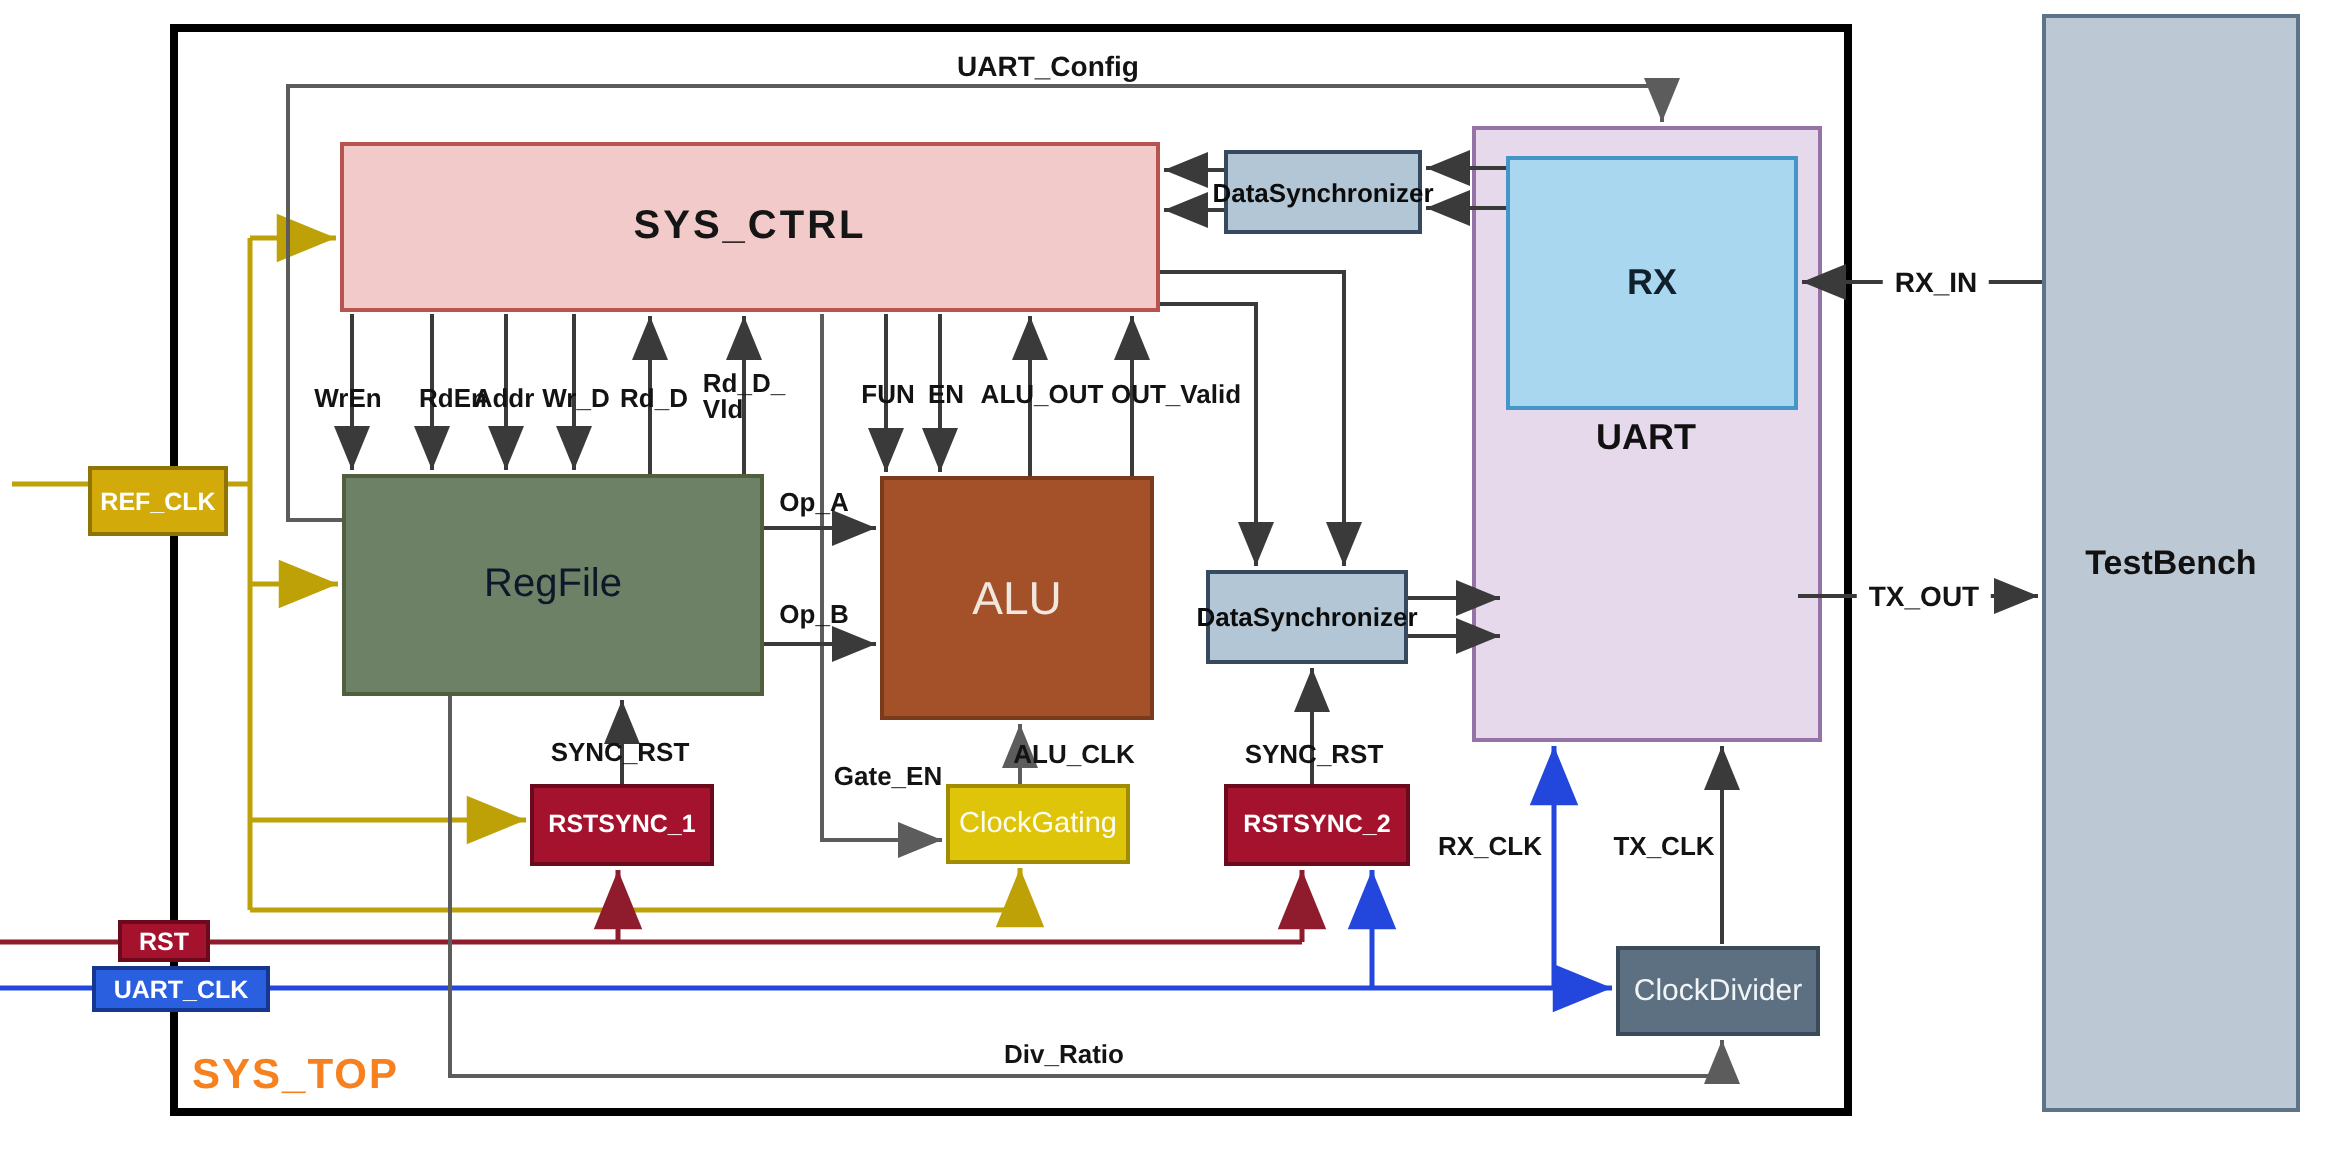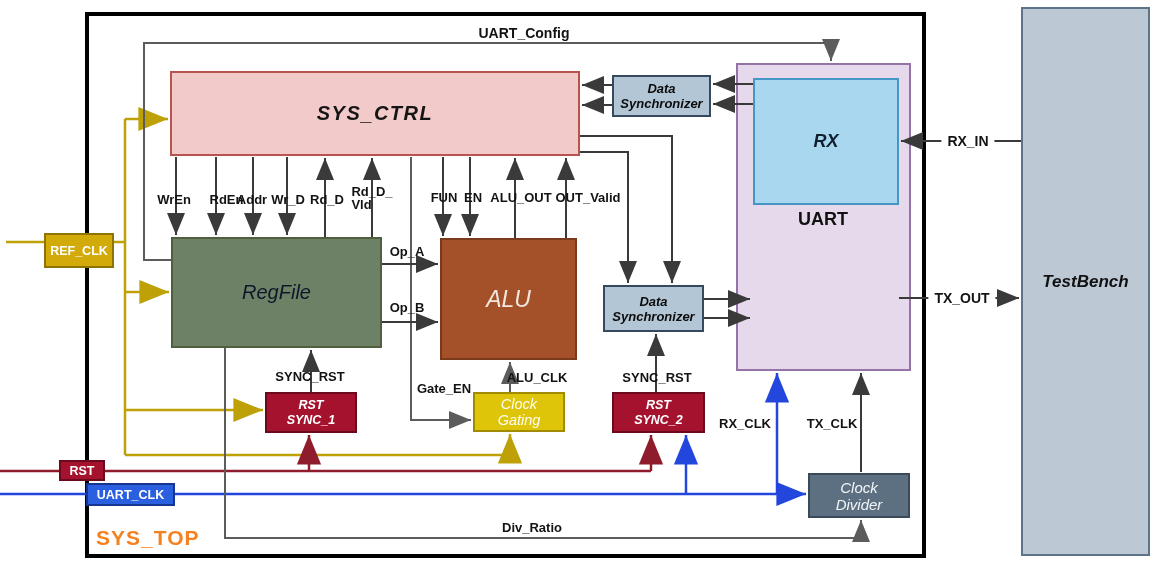--- a/index.html
+++ b/index.html
@@ -1,20 +1,20 @@
 <!DOCTYPE html>
 <html style="--sys-ctrl-fill: #f2caca; --sys-ctrl-border: #b85450; --regfile-fill: #6d8166; --regfile-border: #50603f; --alu-fill: #a4512a; --alu-border: #7a3a1c; --datasync-fill: #b3c6d6; --datasync-border: #36495f; --rstsync-fill: #a5122e; --rstsync-border: #6c0a1d; --clockgating-fill: #dfc50a; --clockgating-border: #a18b00; --clockdivider-fill: #5d7081; --clockdivider-border: #3b4a58; --uart-fill: #e6d9ec; --uart-border: #9673a6; --rx-fill: #a9d7f0; --rx-border: #4596c7; --tx-fill: #6e5b7e; --tx-border: #4c3c5d; --testbench-fill: #bcc9d5; --testbench-border: #5d7388; --gold-wire: #bda107; --red-wire: #8e1c2c; --blue-wire: #2347dd; --dark-wire: #3a3a3a; --gray-wire: #5c5c5c; --badge-refclk-fill: #d2ab0a; --badge-refclk-border: #8f7405; --badge-uartclk-fill: #2a5fe0; --badge-uartclk-border: #17368f; --systop-label: #f68120;"><head>
 <meta charset="utf-8">
 <style>
   html,body{margin:0;padding:0;background:#fff;}
   #canvas{position:relative;width:1171px;height:586px;background:#fff;overflow:hidden;
           font-family:"Liberation Sans",sans-serif;}
   .layer{position:absolute;inset:0;}
-  .block{position:absolute;box-sizing:border-box;display:flex;flex-direction:column;
-         align-items:center;justify-content:center;text-align:left;font-style:italic;}
+  .block{position:absolute;box-sizing:border-box;display:flex;flex-direction:row;
+         align-items:center;justify-content:center;text-align:left;}
   
   .sysctrl{background:var(--sys-ctrl-fill);border:2px solid var(--sys-ctrl-border);
            font-weight:bold;font-size:20px;letter-spacing:1.5px;color:#151515;}
   .regfile{background:var(--regfile-fill);border:2px solid var(--regfile-border);
            font-size:20px;color:#0f172a;}
   .alu{background:var(--alu-fill);border:2px solid var(--alu-border);
        font-size:23px;color:#f2e7de;}
   .datasync{background:var(--datasync-fill);border:2px solid var(--datasync-border);
             font-weight:bold;font-size:13px;line-height:15px;color:#0c0c0c;}
   .rstsync{background:var(--rstsync-fill);border:2px solid var(--rstsync-border);
@@ -40,21 +40,21 @@
   .sig.big{font-size:14px;}
   .sig.onwire{background:#fff;padding:0 6px;}
   .sig .ln{display:block;line-height:13px;}
   .systop-label{position:absolute;left:96px;top:526px;font-weight:bold;font-size:21px;
                 color:var(--systop-label);letter-spacing:1px;}
   
   .badge{position:absolute;box-sizing:border-box;display:flex;align-items:center;
          justify-content:center;font-weight:bold;font-size:12.5px;color:#fff;}
   .badge.gold{background:var(--badge-refclk-fill);border:2px solid var(--badge-refclk-border);}
   .badge.red{background:var(--rstsync-fill);border:2px solid var(--rstsync-border);}
-  .badge.blue{background:var(--badge-uartclk-fill);border:2px solid var(--badge-uartclk-border);margin-left:40px;}
+  .badge.blue{background:var(--badge-uartclk-fill);border:2px solid var(--badge-uartclk-border);}
   
   svg{position:absolute;inset:0;}
   path.wire{fill:none;}
   .w-dark{stroke:var(--dark-wire);stroke-width:2;}
   .w-gray{stroke:var(--gray-wire);stroke-width:2;}
   .w-gold{stroke:var(--gold-wire);stroke-width:2.5;}
   .w-red{stroke:var(--red-wire);stroke-width:2.5;}
   .w-blue{stroke:var(--blue-wire);stroke-width:2.5;}
   .mk-dark{fill:var(--dark-wire);}
   .mk-gray{fill:var(--gray-wire);}

